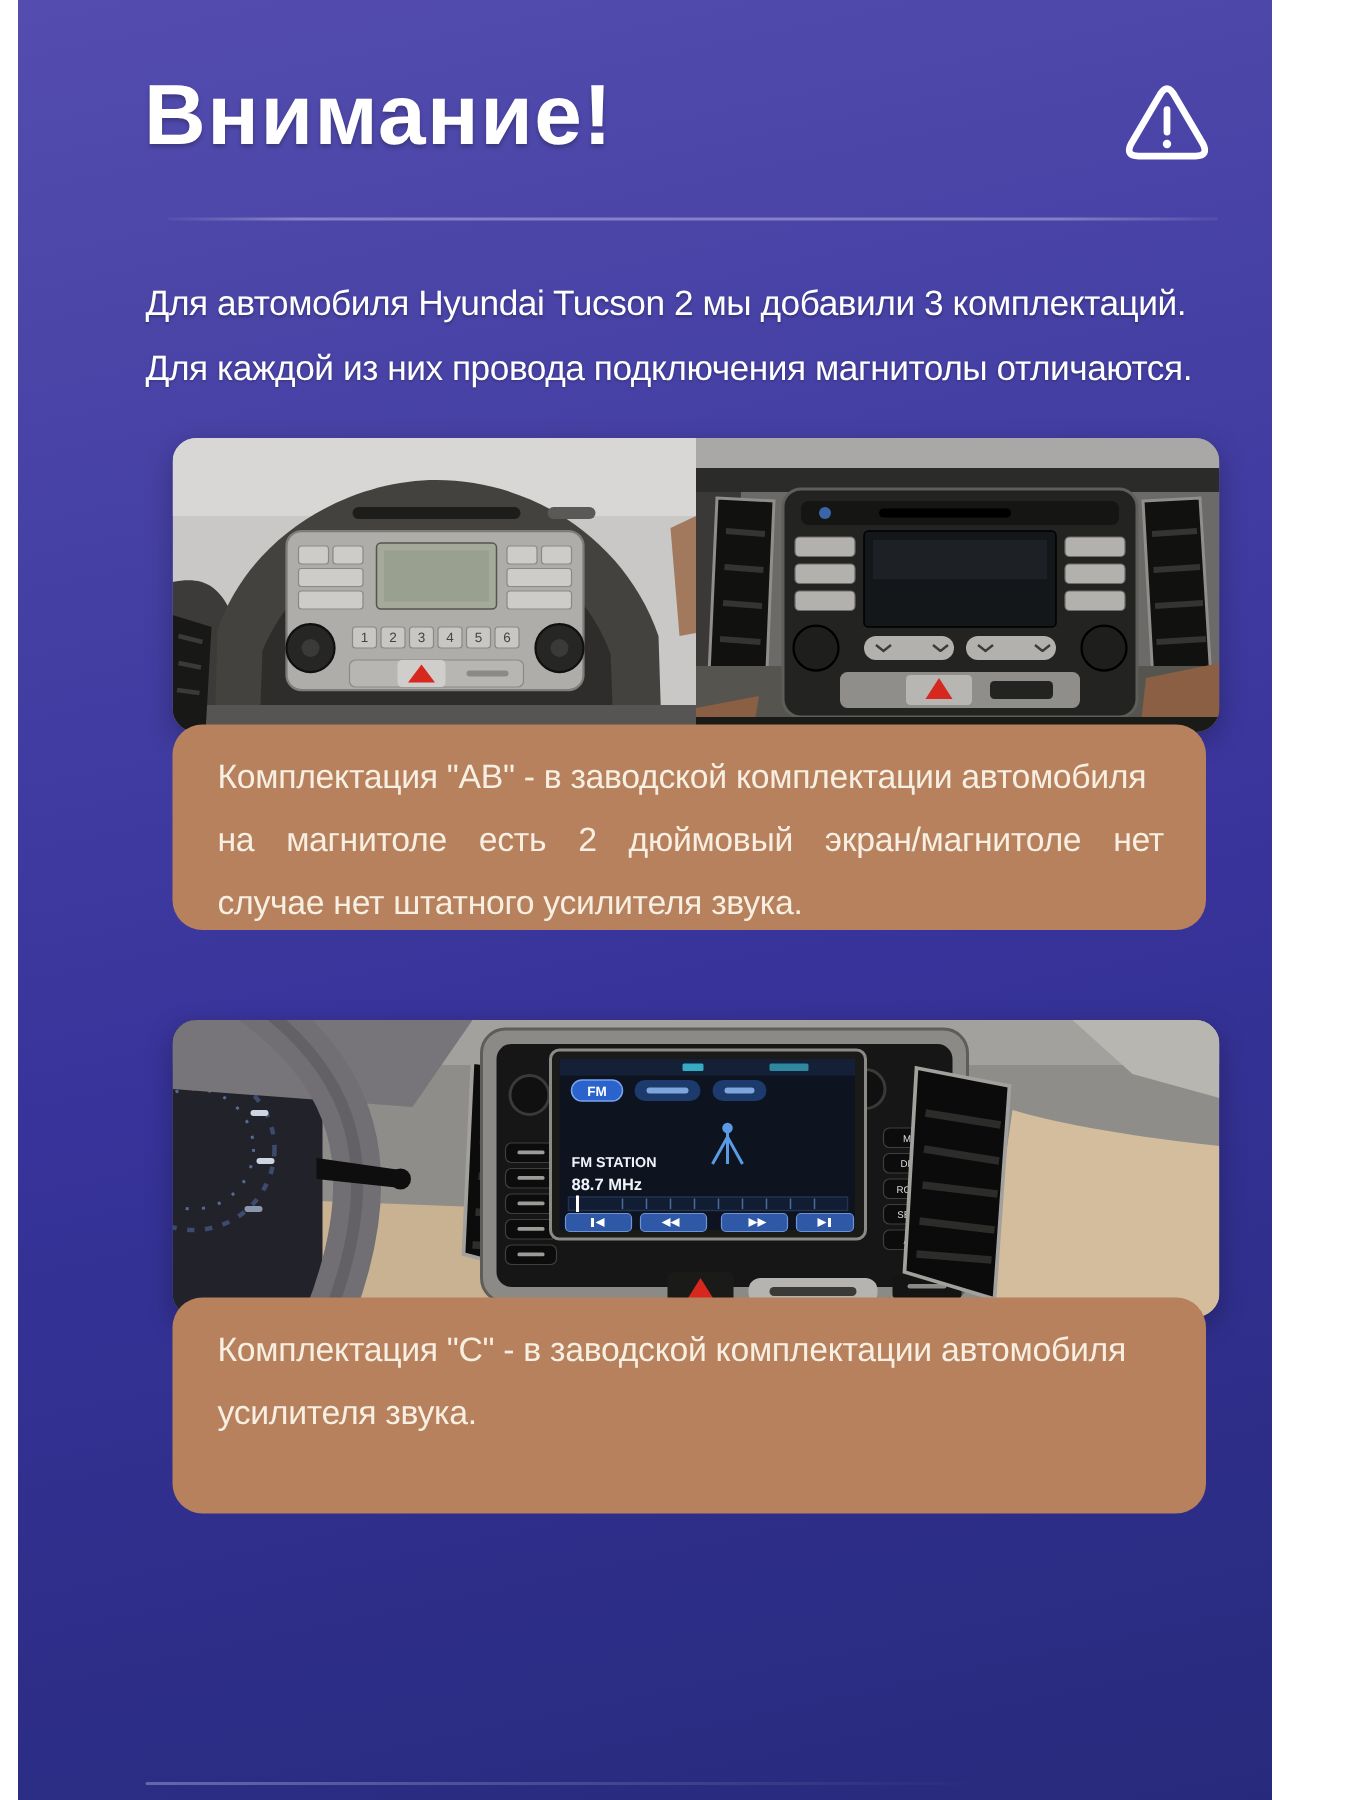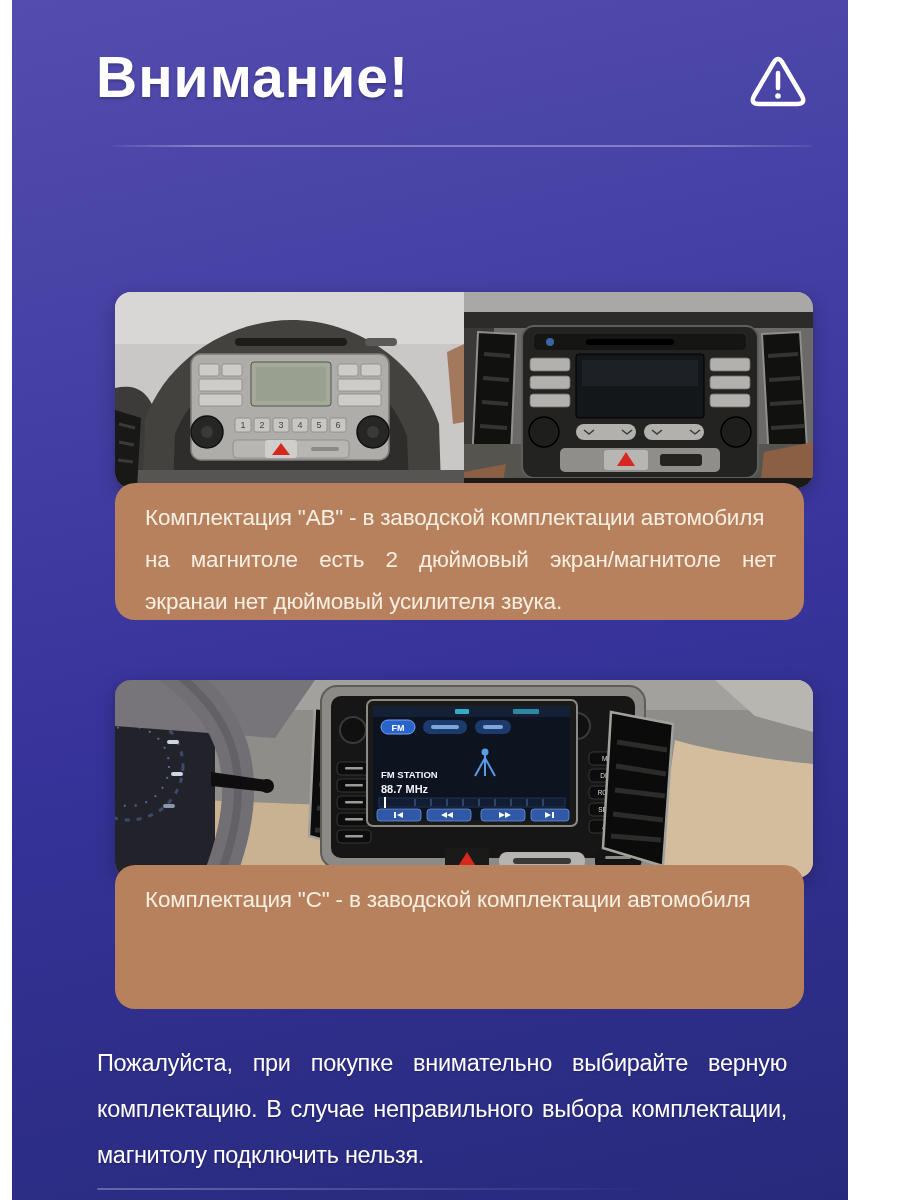--- a/index.html
+++ b/index.html
@@ -41,20 +41,24 @@
     <div class="title">Внимание!</div>
 
     <svg class="warn-icon" viewBox="0 0 60 56">
       <path d="M26,8 Q30,2 34,8 L54,42 Q58,50 49,50 L11,50 Q2,50 6,42 Z" fill="none" stroke="#ffffff" stroke-width="4.5" stroke-linejoin="round"></path>
       <line x1="30" y1="19" x2="30" y2="34" stroke="#ffffff" stroke-width="4.5" stroke-linecap="round"></line>
       <circle cx="30" cy="42" r="2.8" fill="#ffffff"></circle>
     </svg>
 
     <div class="divider top"></div>
 
+    <div class="para intro">
+      <div class="line">Для автомобиля Hyundai Tucson 2 мы добавили 3 комплектаций.</div>
+      <div class="line">Для каждой из них провода подключения магнитолы отличаются.</div>
+    </div>
 
     <div class="photo photo1">
       <svg viewBox="0 0 698 196" width="698" height="196">
 
         <g>
           <rect x="0" y="0" width="349" height="196" fill="#c9c8c6"></rect>
           <rect x="0" y="0" width="349" height="52" fill="#d8d7d5"></rect>
           <path d="M0,196 L0,96 C30,90 46,104 54,196 Z" fill="#3c3b39"></path>
           <path d="M28,196 L30,128 C52,64 118,28 176,28 C240,28 302,68 324,132 L326,196 Z" fill="#43423f"></path>
           <path d="M58,196 L60,142 C80,92 130,64 176,64 C226,64 274,94 292,144 L294,196 Z" fill="#2e2d2b"></path>
@@ -155,21 +159,21 @@
           <path d="M162,160 L171,174 L153,174 Z" fill="#d6281e"></path>
           <rect x="196" y="162" width="42" height="12" rx="3" fill="#232321"></rect>
           <rect x="0" y="186" width="349" height="10" fill="#1a1a19"></rect>
         </g>
       </svg>
     </div>
 
     <div class="panel panel1">
       <div class="line">Комплектация "АВ" - в заводской комплектации автомобиля</div>
       <div class="line just">на магнитоле есть 2 дюймовый экран/магнитоле нет</div>
-      <div class="line">экранаи нет дюймовый усилителя звука.</div>
+      <div class="line">случае нет штатного усилителя звука.</div>
     </div>
 
     <div class="photo photo2">
       <svg viewBox="0 0 698 198" width="698" height="198">
         <rect width="698" height="198" fill="#8f8d89"></rect>
         <rect width="698" height="30" fill="#a3a19d"></rect>
         <polygon points="600,0 698,0 698,52 640,36" fill="#b8b6b1"></polygon>
         <path d="M560,60 C600,72 660,80 698,84 L698,198 L540,198 Z" fill="#d4bd9c"></path>
         <path d="M30,118 L290,128 L290,198 L24,198 Z" fill="#c8b292"></path>
         <g>
@@ -292,25 +296,21 @@
             <line x1="500" y1="110" x2="550" y2="116"></line>
               <line x1="498" y1="134" x2="548" y2="140"></line>
             <line x1="496" y1="156" x2="546" y2="160"></line>
           </g>
         </g>
       </svg>
     </div>
 
     <div class="panel panel2">
       <div class="line">Комплектация "С" - в заводской комплектации автомобиля</div>
-    </div>
-
-    <div class="para outro">
-      <div class="line just">Пожалуйста, при покупке внимательно выбирайте верную</div>
-      <div class="line just">комплектацию. В случае неправильного выбора комплектации,</div>
-      <div class="line">магнитолу подключить нельзя.</div>
-    </div>
+      <div class="line">усилителя звука.</div>
+    </div>
+
 
     <div class="divider bottom"></div>
   </div>
 
   <div class="side-strip"></div>
 </div>
 
 </body></html>

